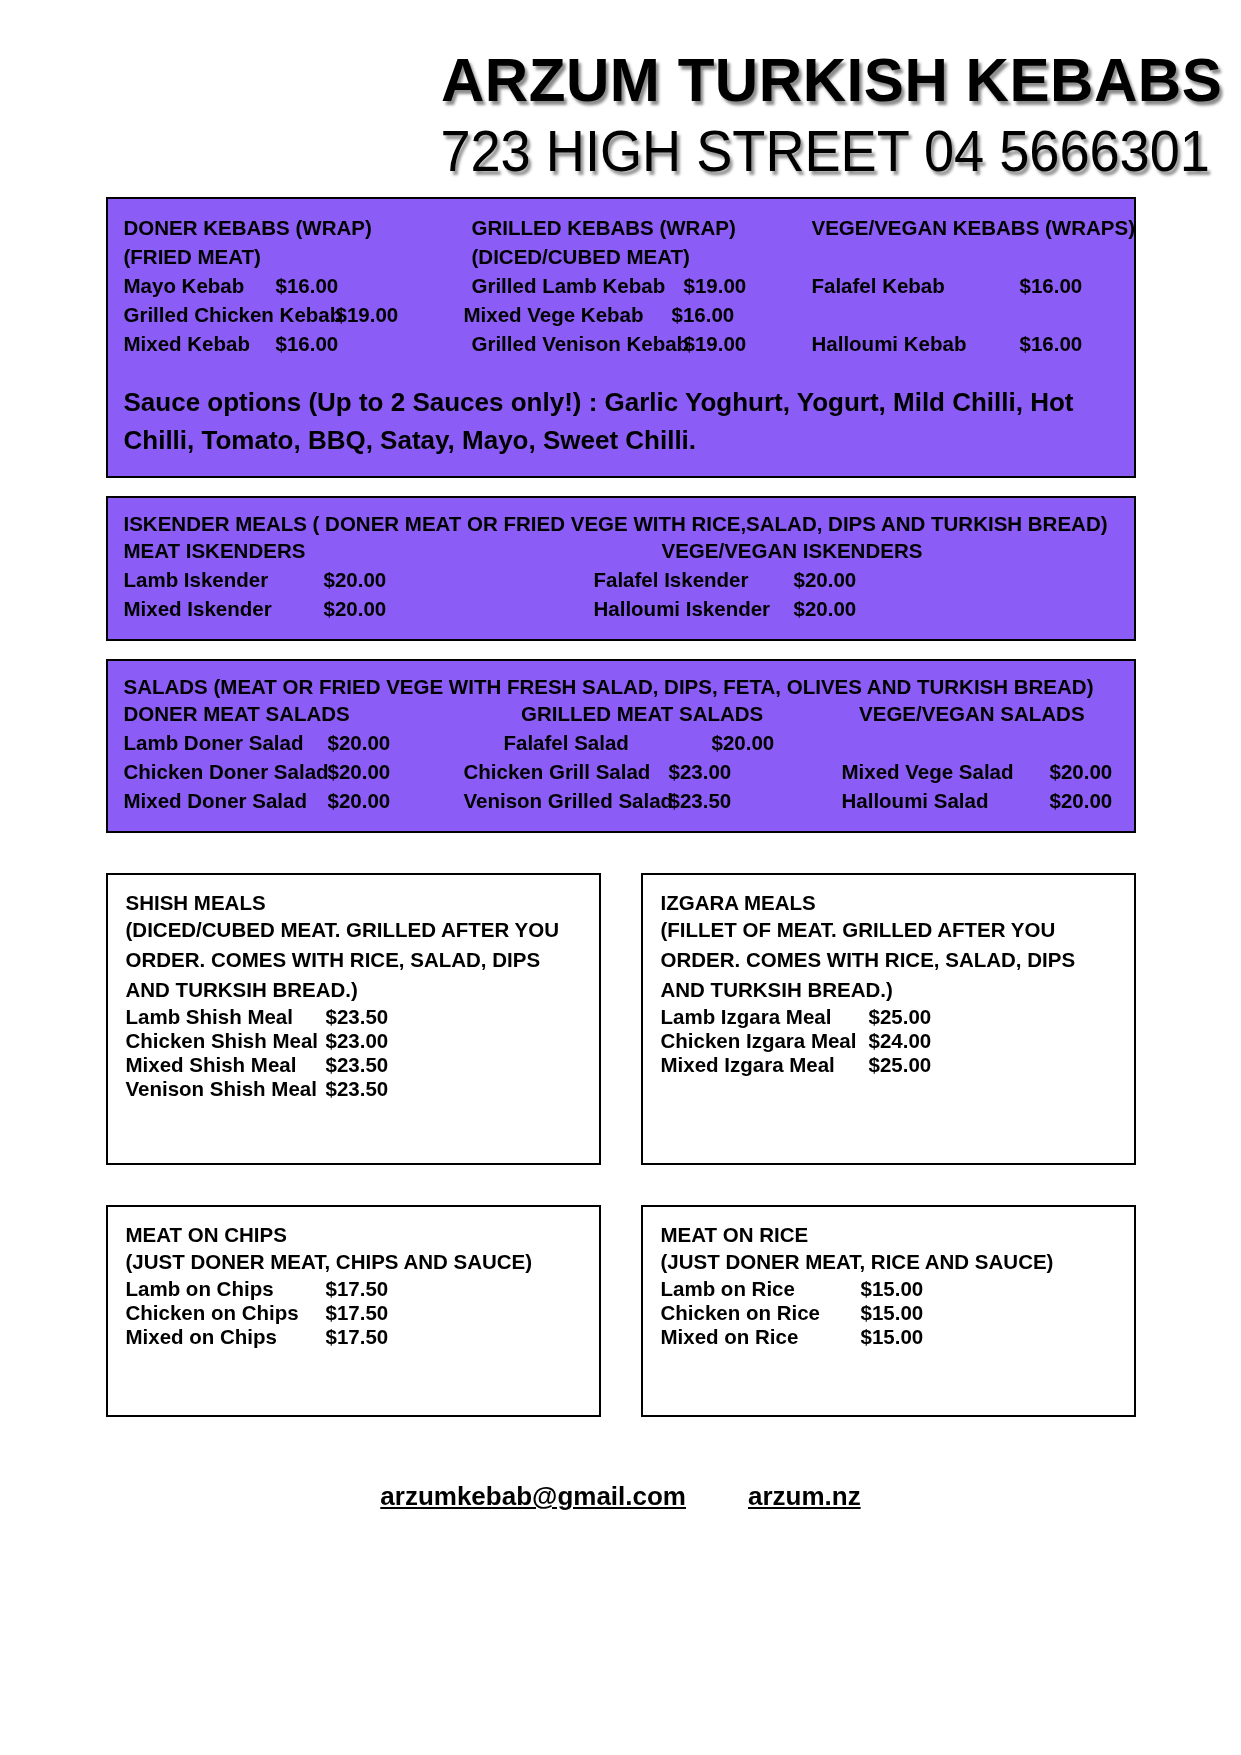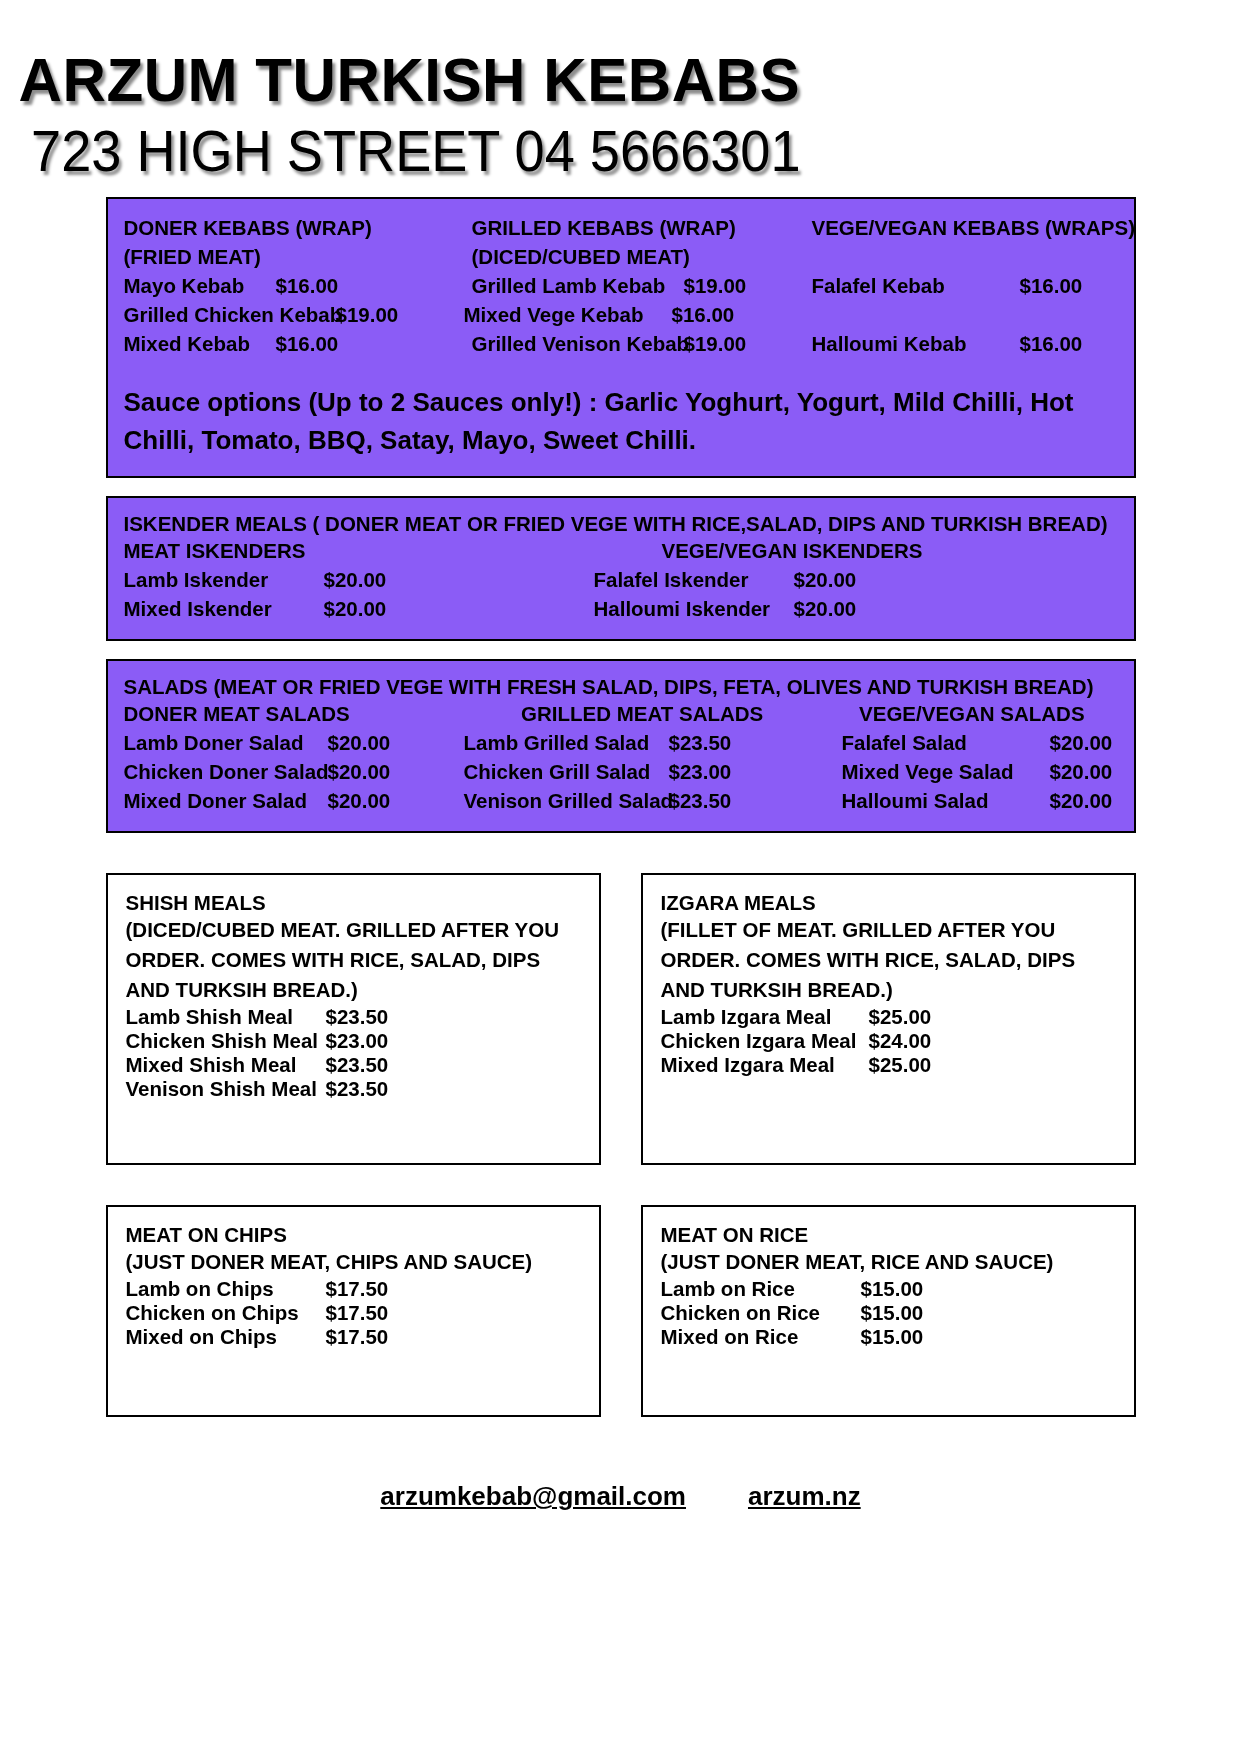--- a/index.html
+++ b/index.html
@@ -9,21 +9,21 @@
     background: #ffffff;
   }
   body {
     font-family: "Liberation Sans", sans-serif;
     color: #000000;
     position: relative;
     overflow: hidden;
   }
 
   
-  .header { text-align: left; padding-top: 48px; }
+  .header { text-align: right; padding-top: 48px; }
   .title {
     font-family: "Liberation Sans", sans-serif;
     font-weight: bold;
     font-size: 62px;
     letter-spacing: 0.5px;
     line-height: 1.02;
     text-shadow: 3px 4px 3px rgba(0,0,0,0.45);
     transform: scaleX(0.97);
   }
   .subtitle {
@@ -185,21 +185,20 @@
 
 <div class="box">
   <div class="b">SALADS (MEAT OR FRIED VEGE WITH FRESH SALAD, DIPS, FETA, OLIVES AND TURKISH BREAD)</div>
   <div class="hdr-row">
     <div class="b sal-hdr1">DONER MEAT SALADS</div>
     <div class="b sal-hdr2">GRILLED MEAT SALADS</div>
     <div class="b sal-hdr3">VEGE/VEGAN SALADS</div>
   </div>
   <div class="row">
     <div class="b s1"><span class="nm s1-nm">Lamb Doner Salad</span><span class="pr">$20.00</span></div>
-    <div class="b s2"><span class="nm s2-nm">Lamb Grilled Salad</span><span class="pr">$23.50</span></div>
     <div class="b s3"><span class="nm s3-nm">Falafel Salad</span><span class="pr">$20.00</span></div>
   </div>
   <div class="row">
     <div class="b s1"><span class="nm s1-nm">Chicken Doner Salad</span><span class="pr">$20.00</span></div>
     <div class="b s2"><span class="nm s2-nm">Chicken Grill Salad</span><span class="pr">$23.00</span></div>
     <div class="b s3"><span class="nm s3-nm">Mixed Vege Salad</span><span class="pr">$20.00</span></div>
   </div>
   <div class="row">
     <div class="b s1"><span class="nm s1-nm">Mixed Doner Salad</span><span class="pr">$20.00</span></div>
     <div class="b s2"><span class="nm s2-nm">Venison Grilled Salad</span><span class="pr">$23.50</span></div>

